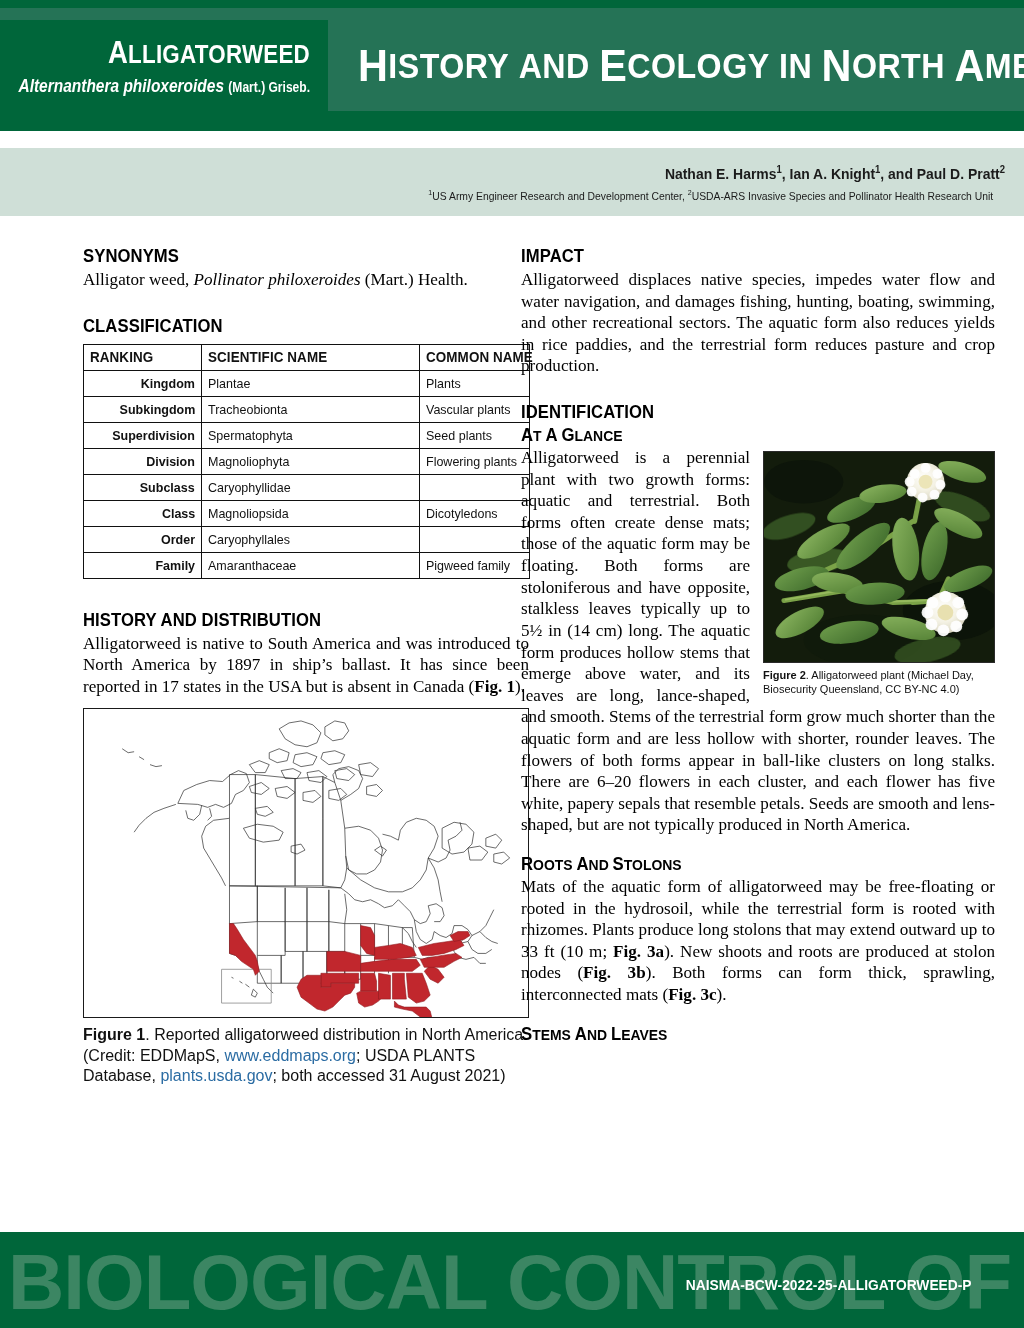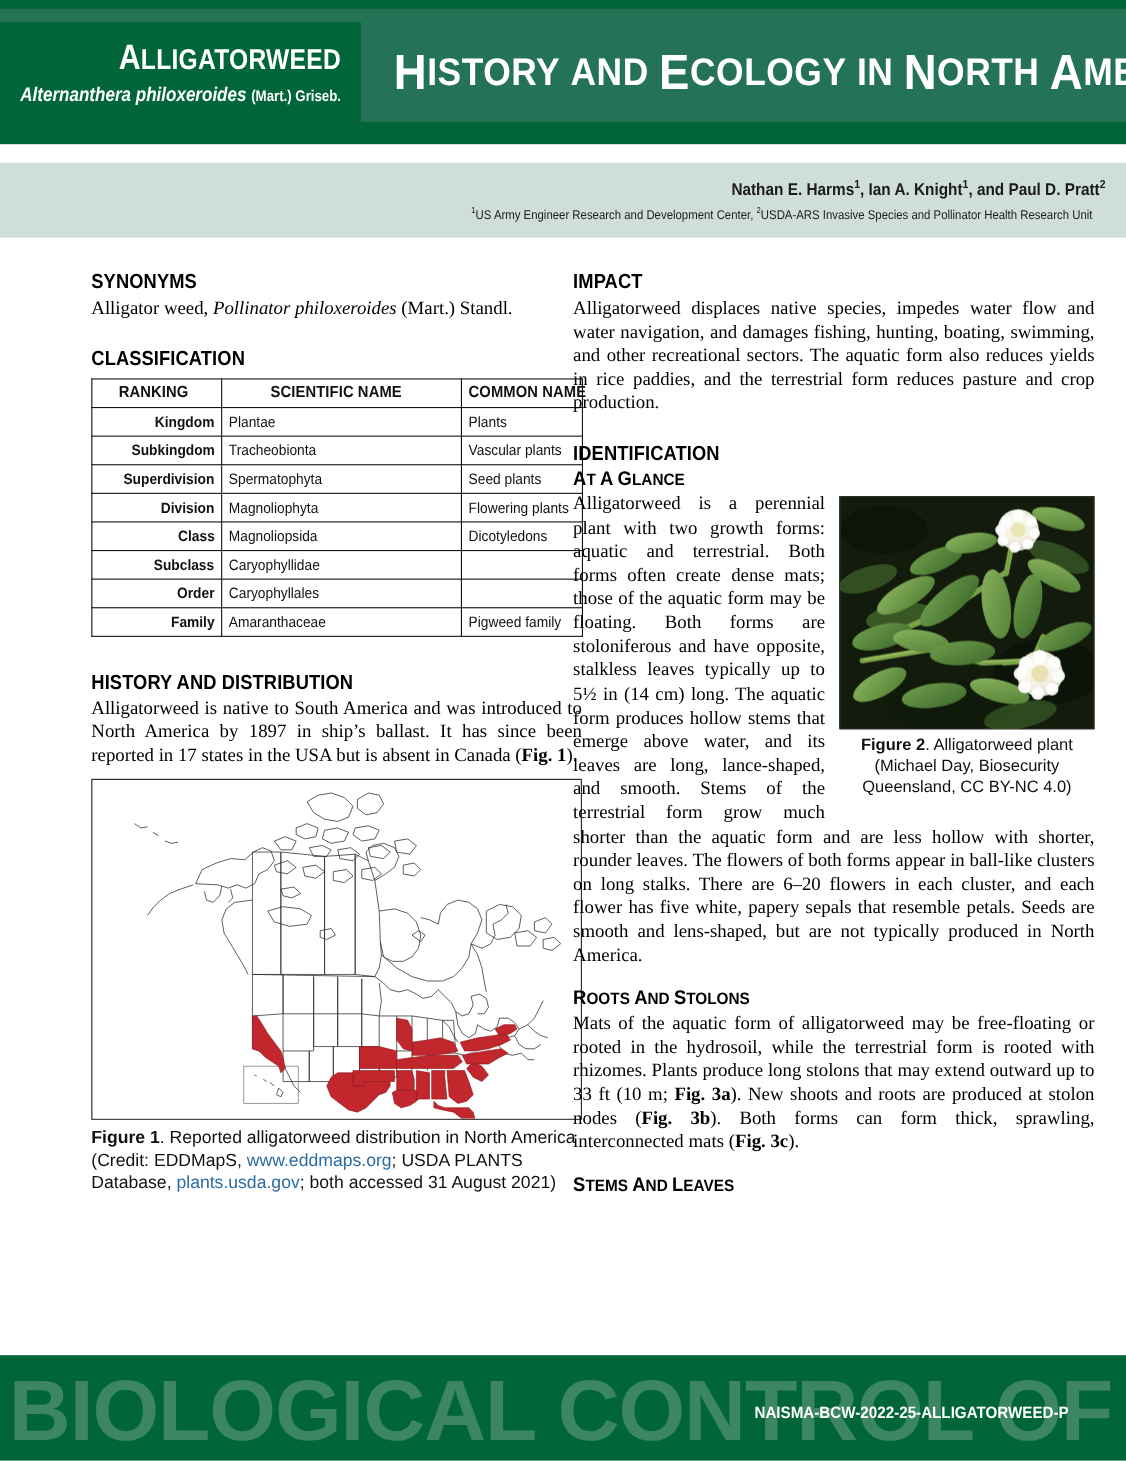--- a/index.html
+++ b/index.html
@@ -147,21 +147,21 @@
     border: 1.4px solid #111;
     padding: 3px 6px;
     font-size: 13.6px;
     color: #111;
     vertical-align: middle;
     height: 19px;
   }
   table.classif th {
     font-weight: 700;
     font-size: 14.6px;
-    text-align: center;
+    text-align: left;
     letter-spacing: 0.1px;
   }
   table.classif th > span, table.classif td > span {
     display: inline-block;
     transform: scaleX(0.92);
     transform-origin: left center;
     white-space: nowrap;
   }
   table.classif td.rank {
     text-align: right;
@@ -207,24 +207,23 @@
     width: 232px; height: 212px;
     border: 1px solid #2a2a2a;
     box-sizing: border-box;
     overflow: hidden;
     position: relative;
     background: #1d2a13;
   }
   .photo svg { display:block; width:100%; height:100%; }
   .photo-cap {
     margin-top: 6px;
-    font-size: 15px;
+    font-size: 11px;
     line-height: 1.26;
     color: #111;
-    text-align: center;
   }
   .photo-cap b { font-weight: 700; }
   .clearfix::after { content: ""; display: block; clear: both; }
 
   
   .footer {
     position: absolute; left: 0; top: 1232px; width: 1024px; height: 96px;
     background: #00663a;
     overflow: hidden;
   }
@@ -283,21 +282,21 @@
   <div class="affil">
     <sup>1</sup>US Army Engineer Research and Development Center, <sup>2</sup>USDA-ARS Invasive Species and Pollinator Health Research Unit
   </div>
 </div>
 
 <div class="content">
 
   <div class="col col-left">
 
     <h2 class="sec">SYNONYMS</h2>
-    <p class="body noj"><span>Alligator weed, </span><i>Pollinator philoxeroides</i><span> (Mart.) Standl.</span></p>
+    <p class="body noj"><span>Alligator weed, </span><i>Pollinator philoxeroides</i><span> (Mart.) Health.</span></p>
 
     <div class="sp-md"></div>
 
     <h2 class="sec">CLASSIFICATION</h2>
 
     <table class="classif">
       <colgroup>
           <col class="c1">
           <col class="c2">
           <col class="c3">
@@ -324,28 +323,28 @@
           <td class="rank"><span>Superdivision</span></td>
           <td><span>Spermatophyta</span></td>
           <td><span>Seed plants</span></td>
         </tr>
         <tr>
           <td class="rank"><span>Division</span></td>
           <td><span>Magnoliophyta</span></td>
           <td><span>Flowering plants</span></td>
         </tr>
         <tr>
+          <td class="rank"><span>Subclass</span></td>
+          <td><span>Caryophyllidae</span></td>
+          <td><span></span></td>
+        </tr>
+        <tr>
           <td class="rank"><span>Class</span></td>
           <td><span>Magnoliopsida</span></td>
           <td><span>Dicotyledons</span></td>
-        </tr>
-        <tr>
-          <td class="rank"><span>Subclass</span></td>
-          <td><span>Caryophyllidae</span></td>
-          <td><span></span></td>
         </tr>
         <tr>
           <td class="rank"><span>Order</span></td>
           <td><span>Caryophyllales</span></td>
           <td><span></span></td>
         </tr>
         <tr>
           <td class="rank"><span>Family</span></td>
           <td><span>Amaranthaceae</span></td>
           <td><span>Pigweed family</span></td>

